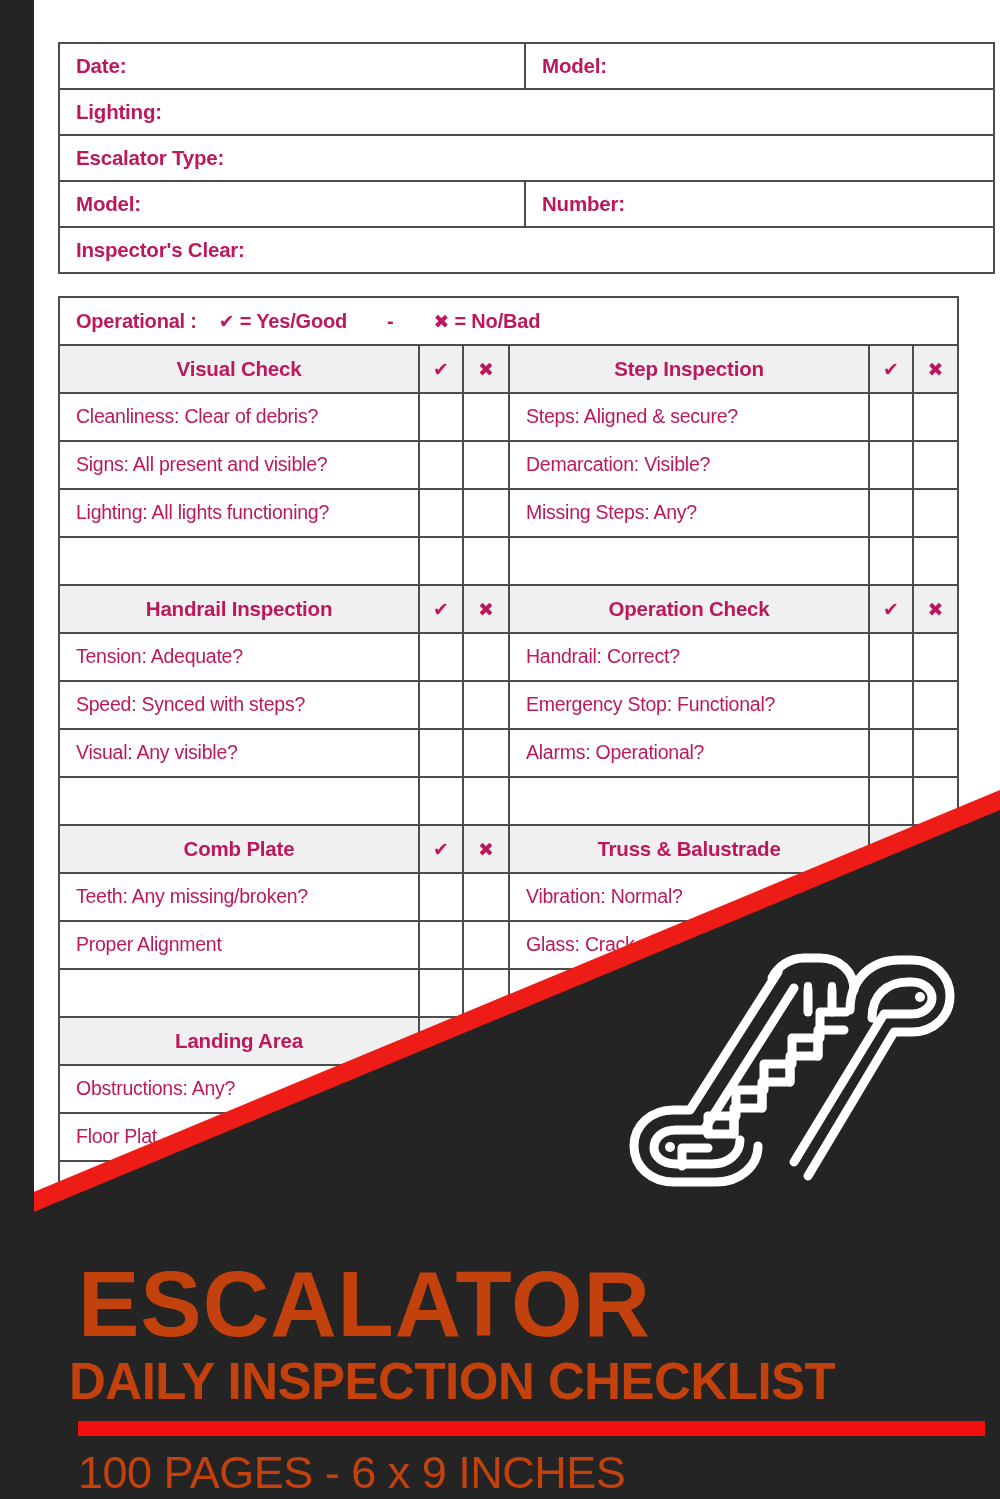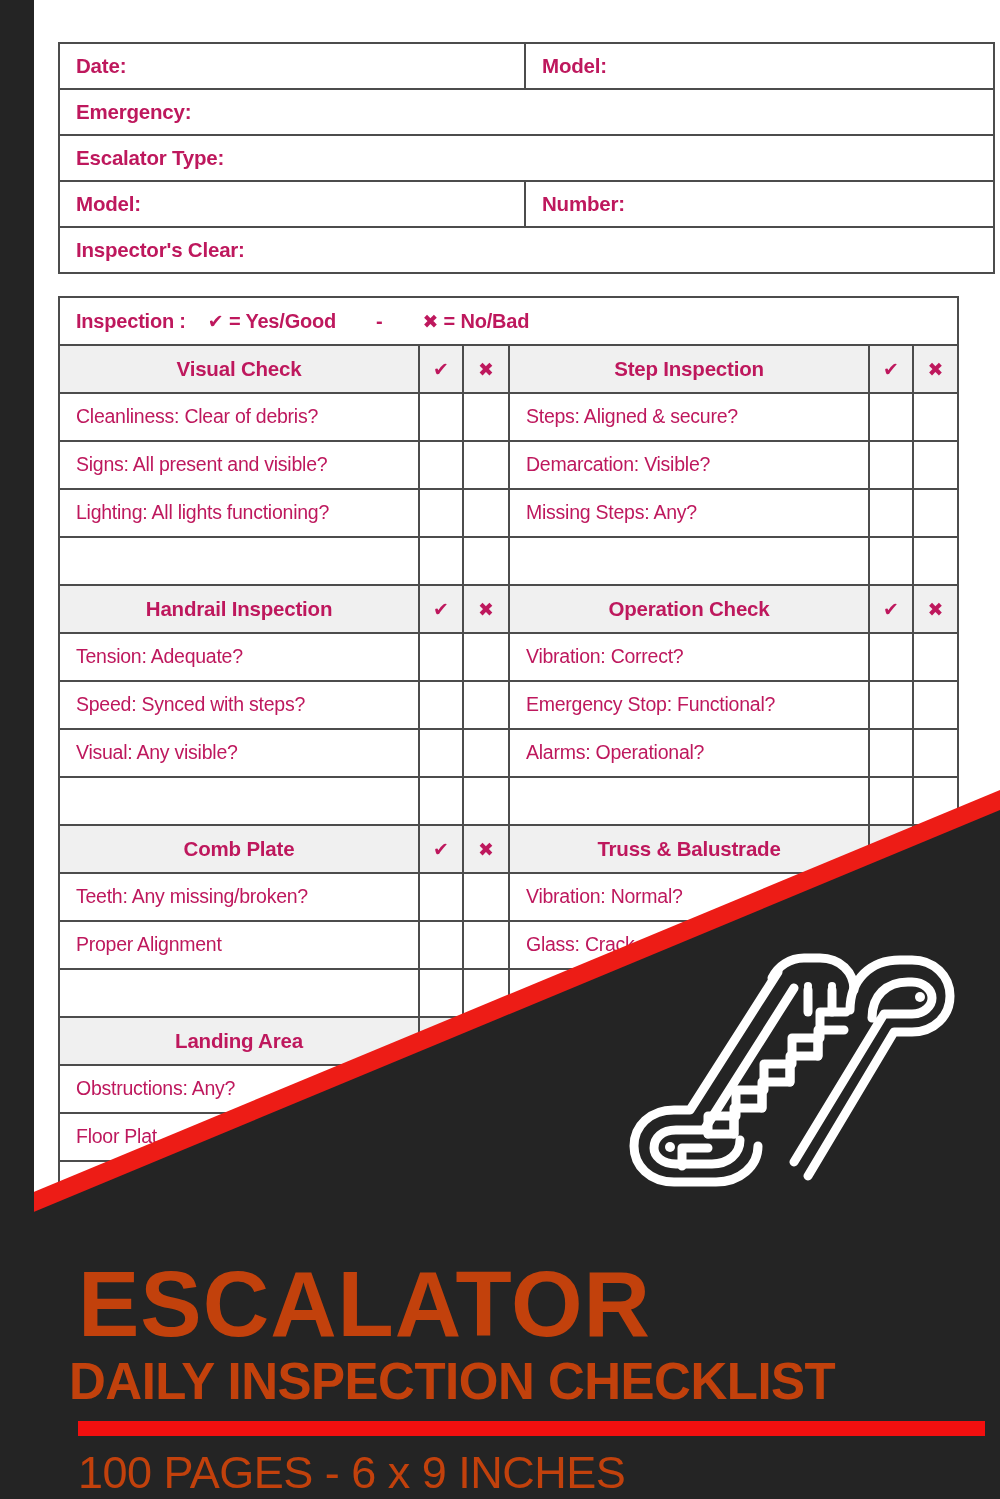--- a/index.html
+++ b/index.html
@@ -190,21 +190,21 @@
 
   <div class="sheet">
 
     <table class="form" id="idblock">
       <tbody>
           <tr>
         <td style="width:448px">Date:</td>
         <td style="width:451px">Model:</td>
       </tr>
       <tr>
-        <td colspan="2">Emergency:</td>
+        <td colspan="2">Lighting:</td>
       </tr>
       <tr>
         <td colspan="2">Escalator Type:</td>
       </tr>
       <tr>
         <td>Model:</td>
         <td>Number:</td>
       </tr>
       <tr>
         <td colspan="2">Inspector's Clear:</td>
@@ -217,21 +217,21 @@
         <col style="width:360px">
         <col style="width:44px">
         <col style="width:46px">
         <col style="width:360px">
         <col style="width:44px">
         <col style="width:45px">
       </colgroup>
 
       <tbody>
           <tr>
-        <td class="instruction" colspan="6"><span>Inspection :</span><span class="instr-sp"></span><span class="glyph-check">✔</span> <span class="light">= Yes/Good</span><span class="instr-sp-wide"></span><span>-</span><span class="instr-sp-wide"></span><span class="glyph-x">✖</span> <span class="light">= No/Bad</span></td>
+        <td class="instruction" colspan="6"><span>Operational :</span><span class="instr-sp"></span><span class="glyph-check">✔</span> <span class="light">= Yes/Good</span><span class="instr-sp-wide"></span><span>-</span><span class="instr-sp-wide"></span><span class="glyph-x">✖</span> <span class="light">= No/Bad</span></td>
       </tr>
 
       <tr>
         <td class="sechead">Visual Check</td>
         <td class="markhead"><span class="glyph-check">✔</span></td>
         <td class="markhead"><span class="glyph-x">✖</span></td>
         <td class="sechead">Step Inspection</td>
         <td class="markhead"><span class="glyph-check">✔</span></td>
         <td class="markhead"><span class="glyph-x">✖</span></td>
       </tr>
@@ -273,21 +273,21 @@
         <td class="markhead"><span class="glyph-check">✔</span></td>
         <td class="markhead"><span class="glyph-x">✖</span></td>
         <td class="sechead">Operation Check</td>
         <td class="markhead"><span class="glyph-check">✔</span></td>
         <td class="markhead"><span class="glyph-x">✖</span></td>
       </tr>
       <tr>
         <td class="item">Tension: Adequate?</td>
         <td class="box"></td>
         <td class="box"></td>
-        <td class="item">Vibration: Correct?</td>
+        <td class="item">Handrail: Correct?</td>
         <td class="box"></td>
         <td class="box"></td>
       </tr>
       <tr>
         <td class="item">Speed: Synced  with steps?</td>
         <td class="box"></td>
         <td class="box"></td>
         <td class="item">Emergency Stop:  Functional?</td>
         <td class="box"></td>
         <td class="box"></td>

